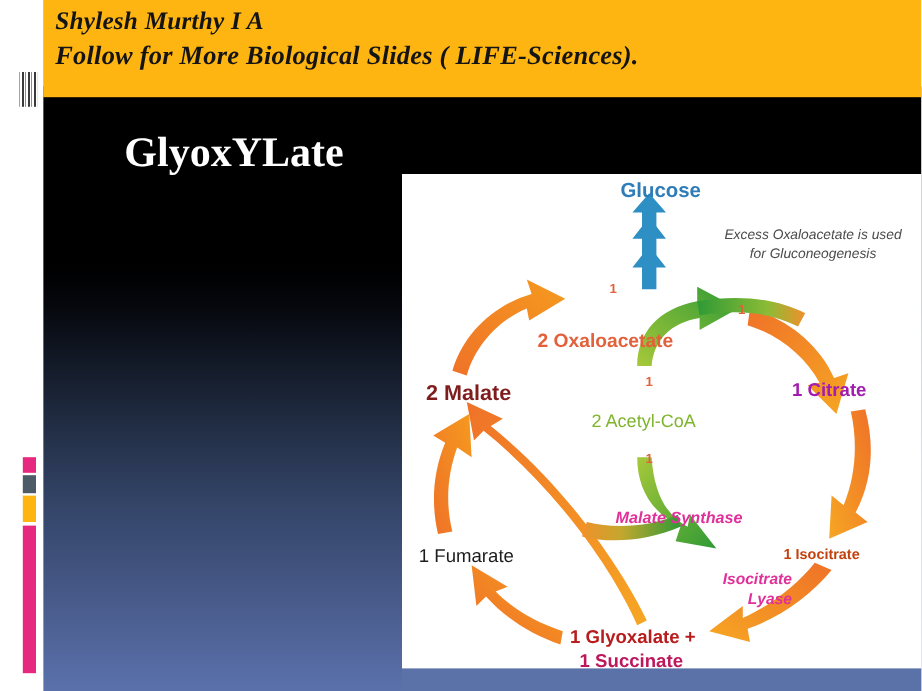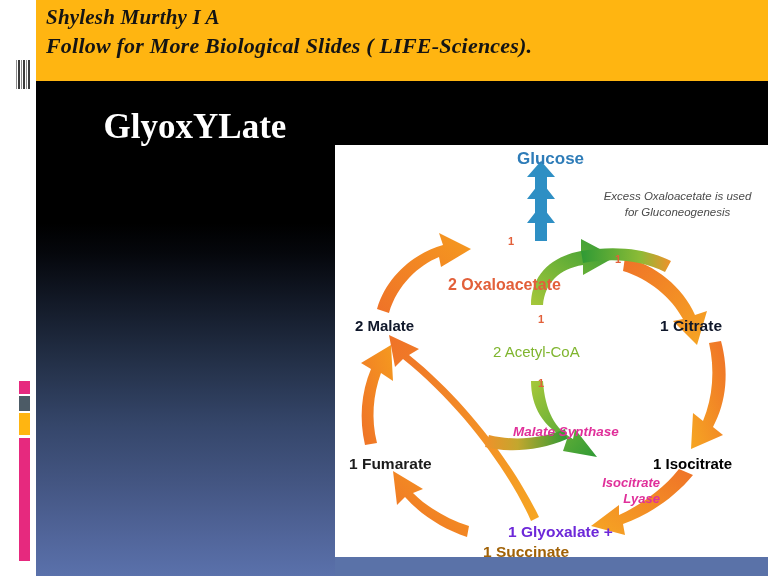--- a/index.html
+++ b/index.html
@@ -36,29 +36,29 @@
 
   
   .figure{position:absolute;left:335px;top:145px;width:433px;height:440px;
           background:#ffffff;overflow:hidden;}
   .figbottom{position:absolute;left:335px;top:557px;width:433px;height:19px;background:#5a72a8;}
   .figure svg{display:block;width:433px;height:422px;}
   .fig-txt{position:absolute;white-space:nowrap;font-family:"Liberation Sans",sans-serif;}
   .t-glucose{left:182px;top:4px;font-size:17px;font-weight:bold;color:#2e7cb8;}
   .t-excess{left:265px;top:44px;font-size:11.5px;color:#4a4a4a;line-height:1.35;text-align:center;white-space:normal;width:155px;font-style:italic;}
   .t-oaa{left:113px;top:107px;font-size:16px;font-weight:bold;color:#e2603a;margin-top:24px;}
-  .t-malate{left:20px;top:172px;font-size:15px;font-weight:bold;color:#0f172a;}
-  .t-citrate{left:325px;top:172px;font-size:15.5px;font-weight:bold;color:#0f172a;}
+  .t-malate{left:20px;top:172px;font-size:18px;font-weight:bold;color:#7f1d1d;}
+  .t-citrate{left:325px;top:172px;font-size:15.5px;font-weight:bold;color:#a21caf;}
   .t-acetyl{left:158px;top:198px;font-size:15px;font-weight:normal;color:#7fb52e;}
   .t-msyn{left:178px;top:279px;font-size:13.5px;font-style:italic;font-weight:bold;color:#e0309a;}
-  .t-fumarate{left:14px;top:310px;font-size:15.5px;font-weight:bold;color:#1c1c1c;}
-  .t-isocitrate{left:318px;top:310px;font-size:15px;font-weight:bold;color:#000000;}
+  .t-fumarate{left:14px;top:310px;font-size:15.5px;font-weight:normal;color:#1c1c1c;}
+  .t-isocitrate{left:318px;top:310px;font-size:12px;font-weight:bold;color:#c2410c;}
   .t-ilyase{left:253px;top:330px;font-size:13px;font-style:italic;font-weight:bold;color:#e0309a;line-height:1.25;text-align:right;white-space:normal;width:72px;}
-  .t-glyox{left:140px;top:378px;font-size:15.5px;font-weight:bold;color:#6d28d9;margin-left:33px;}
-  .t-succ{left:148px;top:398px;font-size:15.5px;font-weight:bold;color:#a16207;}
+  .t-glyox{left:140px;top:378px;font-size:15.5px;font-weight:bold;color:#b91c1c;}
+  .t-succ{left:148px;top:398px;font-size:15.5px;font-weight:bold;color:#be185d;}
   .num{position:absolute;font-size:11px;font-weight:bold;color:#e2603a;font-family:"Liberation Sans",sans-serif;}
   .n1{left:173px;top:90px;}
   .n2{left:280px;top:108px;}
   .n3{left:203px;top:168px;}
   .n4{left:203px;top:232px;}
 </style>
 </head>
 <body>
 
 <div id="slide">

